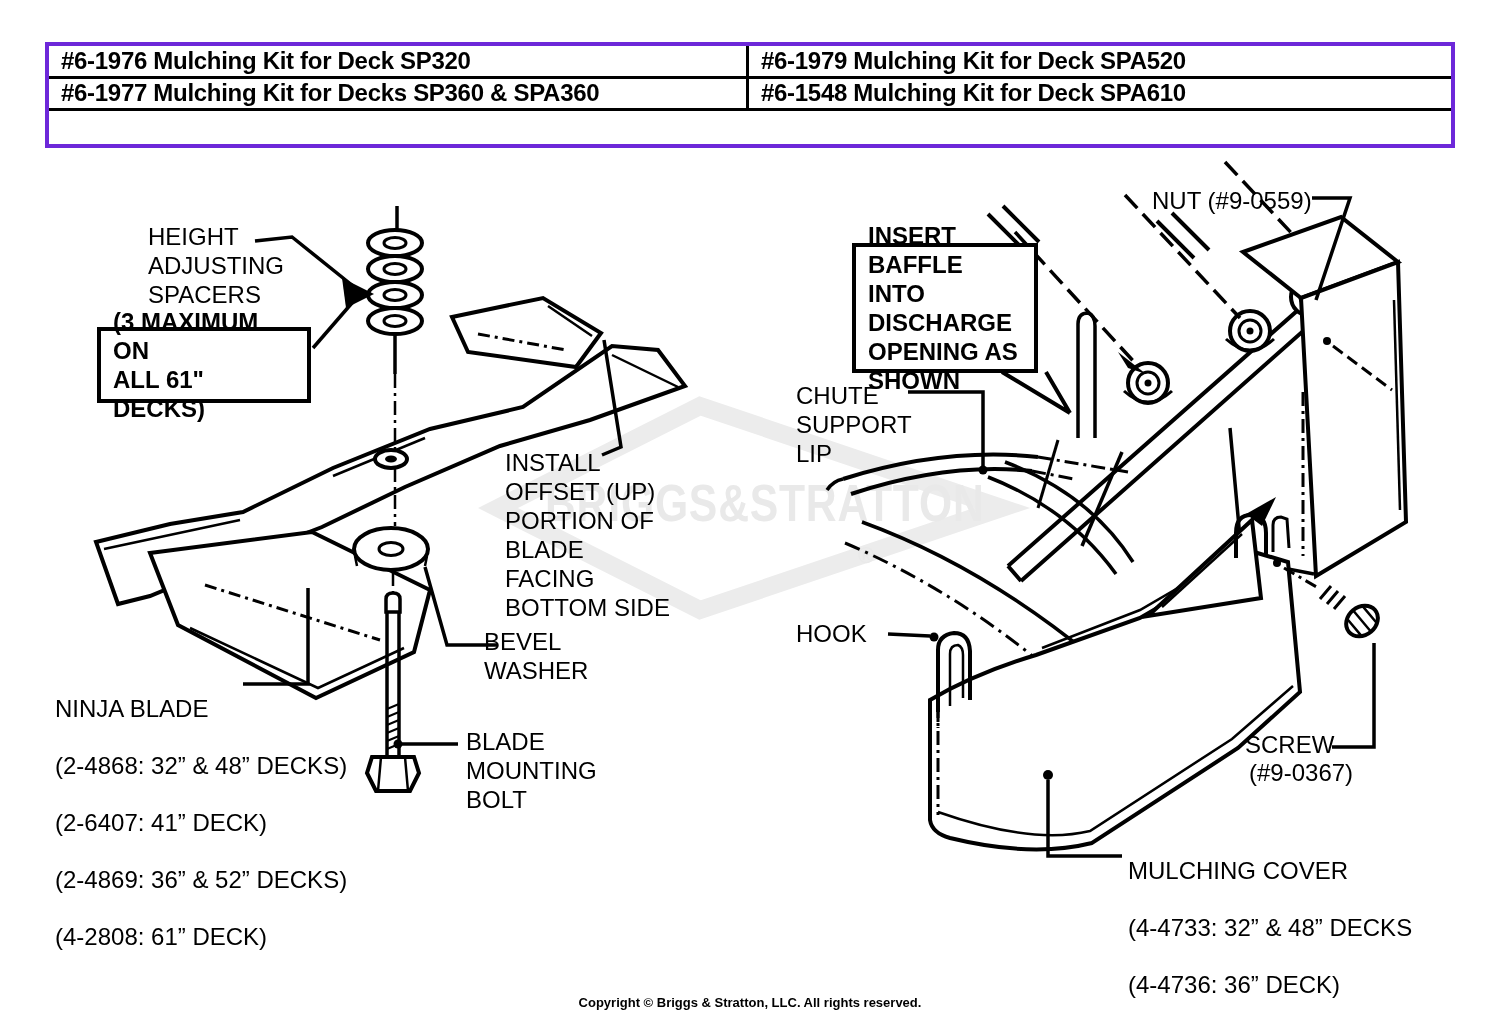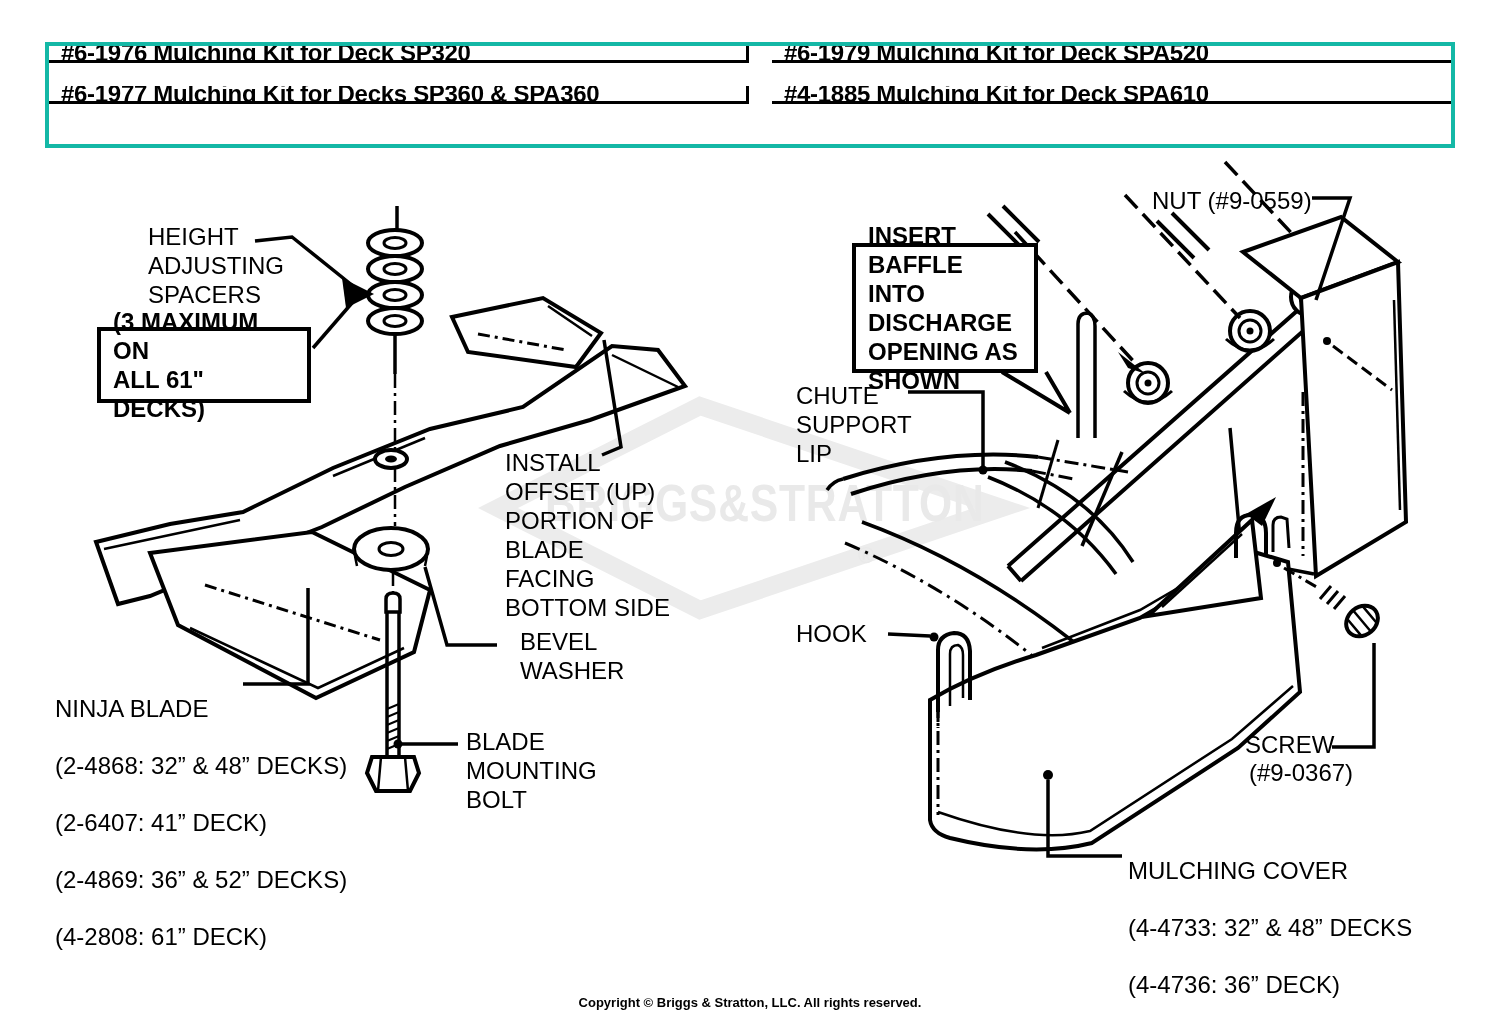--- a/index.html
+++ b/index.html
@@ -14,22 +14,22 @@
   .art{position:absolute;left:0;top:0;z-index:1;}
   
   .lbl{position:absolute;z-index:2;font-weight:normal;font-size:24px;line-height:29px;
     color:#000;white-space:pre-line;}
   .small-lh{line-height:28.5px;}
   .callout{position:absolute;z-index:2;border:4px solid #000;background:#fff;font-weight:bold;
     font-size:24px;line-height:29px;white-space:pre-line;display:flex;align-items:center;
     padding:4px 10px 4px 12px;box-sizing:border-box;color:#000;}
   
   .kit-table{position:absolute;left:45px;top:42px;width:1410px;height:106px;z-index:2;
-    border:4px solid #14b8a6;box-sizing:border-box;display:grid;
-    grid-template-columns:700px 1fr;grid-template-rows:1fr 1fr 1fr;background:#fff;gap:23px;}
+    border:4px solid #6d28d9;box-sizing:border-box;display:grid;
+    grid-template-columns:700px 1fr;grid-template-rows:1fr 1fr 1fr;background:#fff;}
   .kit-cell{border-bottom:3px solid #000;border-right:3px solid #000;display:flex;align-items:center;
     padding-left:12px;font-size:24px;font-weight:bold;letter-spacing:-0.3px;color:#000;overflow:hidden;}
   .kit-cell.last-col{border-right:none;text-align:center;}
   .kit-cell.last-row{border-bottom:none;}
   .footer{position:absolute;left:0;right:0;top:995px;z-index:2;text-align:center;
     font-size:13px;font-weight:bold;color:#000000;}
 </style>
 </head>
 <body>
 
@@ -216,39 +216,39 @@
         <path d="M 1352 609 L 1352 633 M 1362 606 L 1362 636 M 1372 610 L 1372 632" stroke-width="2.5"></path>
       </g>
       <polyline points="1332,747 1374,747 1374,643" stroke-width="3.5"></polyline>
     </g>
   </svg>
 
   <div class="kit-table">
     <div class="kit-cell">#6-1976 Mulching Kit for Deck SP320</div>
     <div class="kit-cell last-col">#6-1979 Mulching Kit for Deck SPA520</div>
     <div class="kit-cell">#6-1977 Mulching Kit for Decks SP360 &amp; SPA360</div>
-    <div class="kit-cell last-col">#4-1885 Mulching Kit for Deck SPA610</div>
+    <div class="kit-cell last-col">#6-1548 Mulching Kit for Deck SPA610</div>
     <div class="kit-cell last-col last-row"></div>
   </div>
 
   <div class="lbl" style="left:148px;top:222px;">HEIGHT
 ADJUSTING
 SPACERS</div>
 
   <div class="callout" style="left:97px;top:327px;width:214px;height:76px;">(3 MAXIMUM ON
 ALL 61" DECKS)</div>
 
   <div class="lbl" style="left:505px;top:448px;">INSTALL
 OFFSET (UP)
 PORTION OF
 BLADE
 FACING
 BOTTOM SIDE</div>
 
-  <div class="lbl" style="left:520px;top:627px;">BEVEL
+  <div class="lbl" style="left:484px;top:627px;">BEVEL
 WASHER</div>
 
   <div class="lbl small-lh" style="left:55px;top:666px;">
     <div>NINJA BLADE</div>
     <div>(2-4868: 32” &amp; 48” DECKS)</div>
     <div>(2-6407: 41” DECK)</div>
     <div>(2-4869: 36” &amp; 52” DECKS)</div>
     <div>(4-2808: 61” DECK)</div>
   </div>
 

